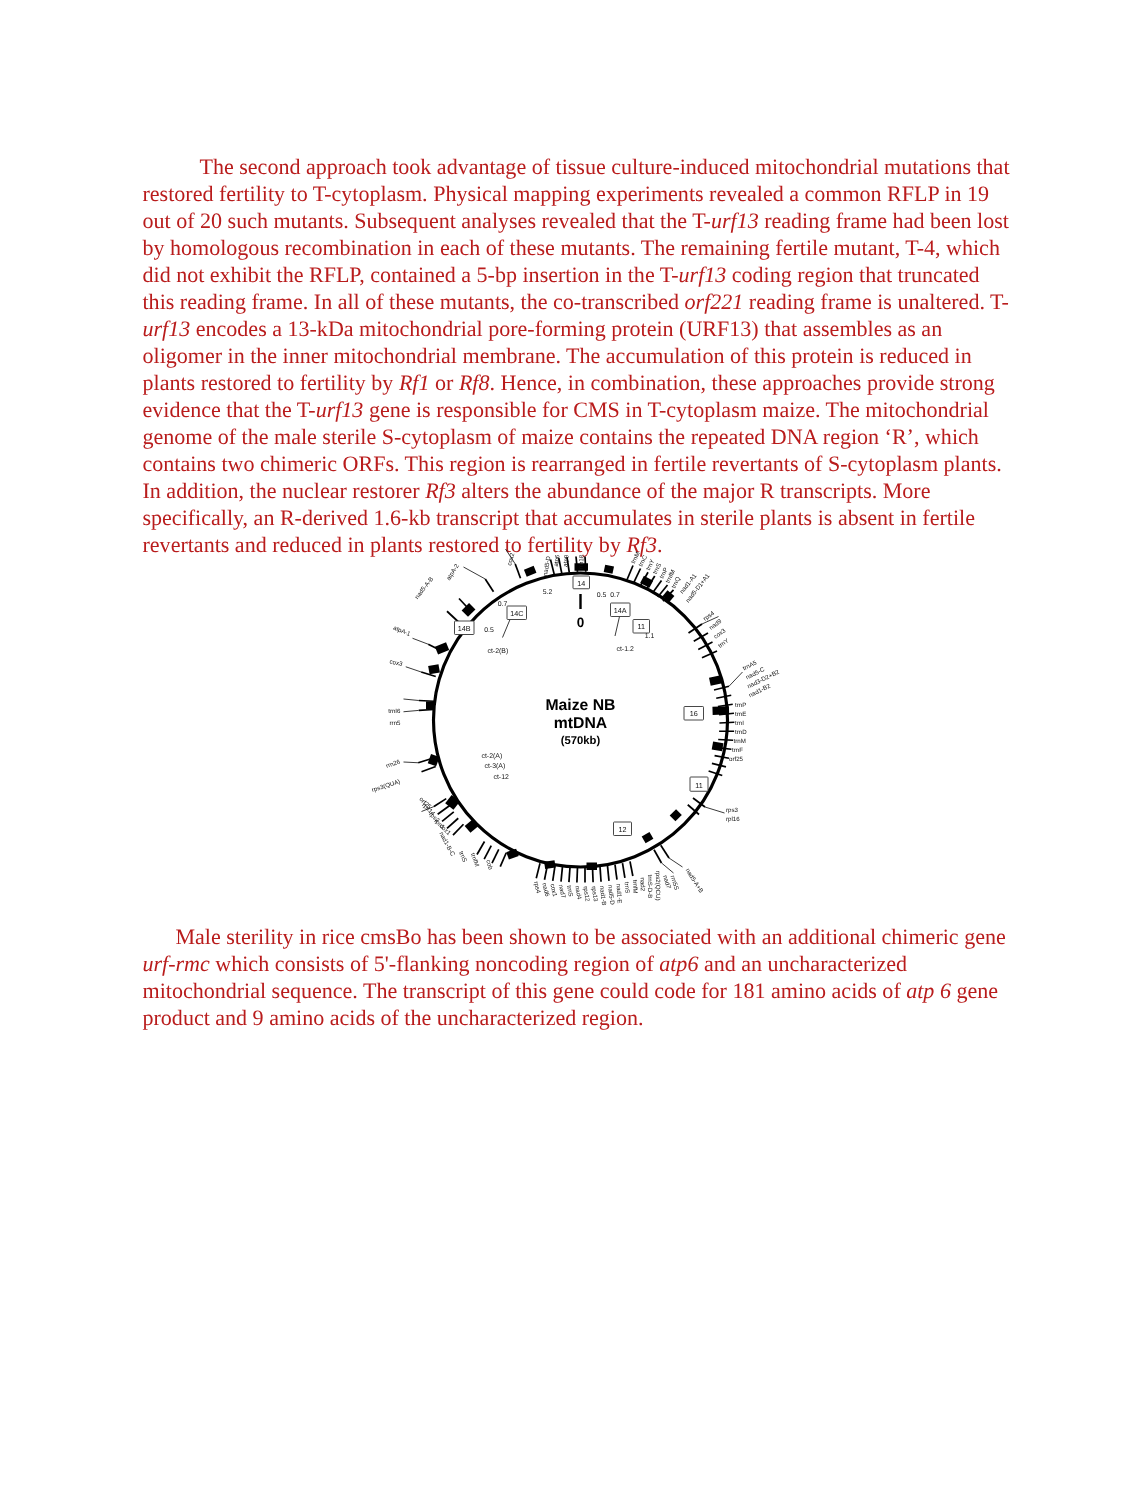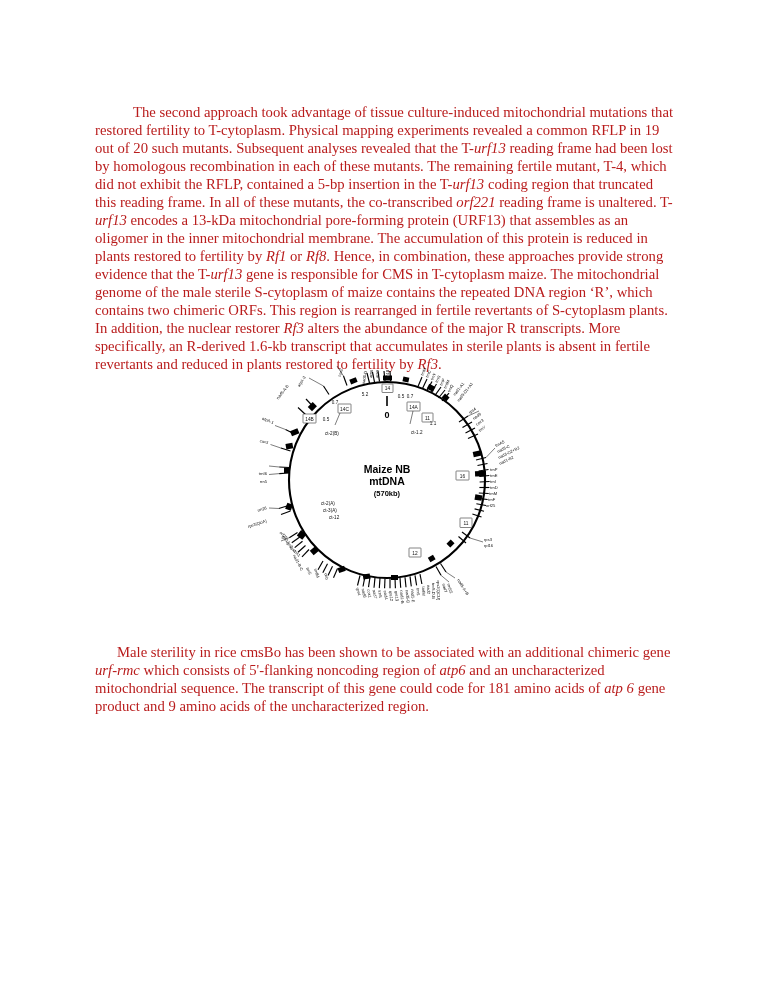--- a/index.html
+++ b/index.html
@@ -27,21 +27,21 @@
     position: absolute;
     left: 95px;
     width: 578px;
     font-size: 14.7px;
     line-height: 18.05px;
     text-align: left;
     color: #b91c1c;
   }
   #para-main { top: 88px; }
   #sec-rice { top: 611px; width: 578px; }
-  #para-rice { top: 628px; width: 578px; }
+  #para-rice { top: 601px; width: 578px; }
 
   .indent { text-indent: 38px; }
   .indent-sm { text-indent: 22px; }
   i, .ital { font-style: italic; }
   .bi { font-weight: bold; font-style: italic; }
 
   
   #figure-genome-map {
     position: absolute;
     left: 243px;

